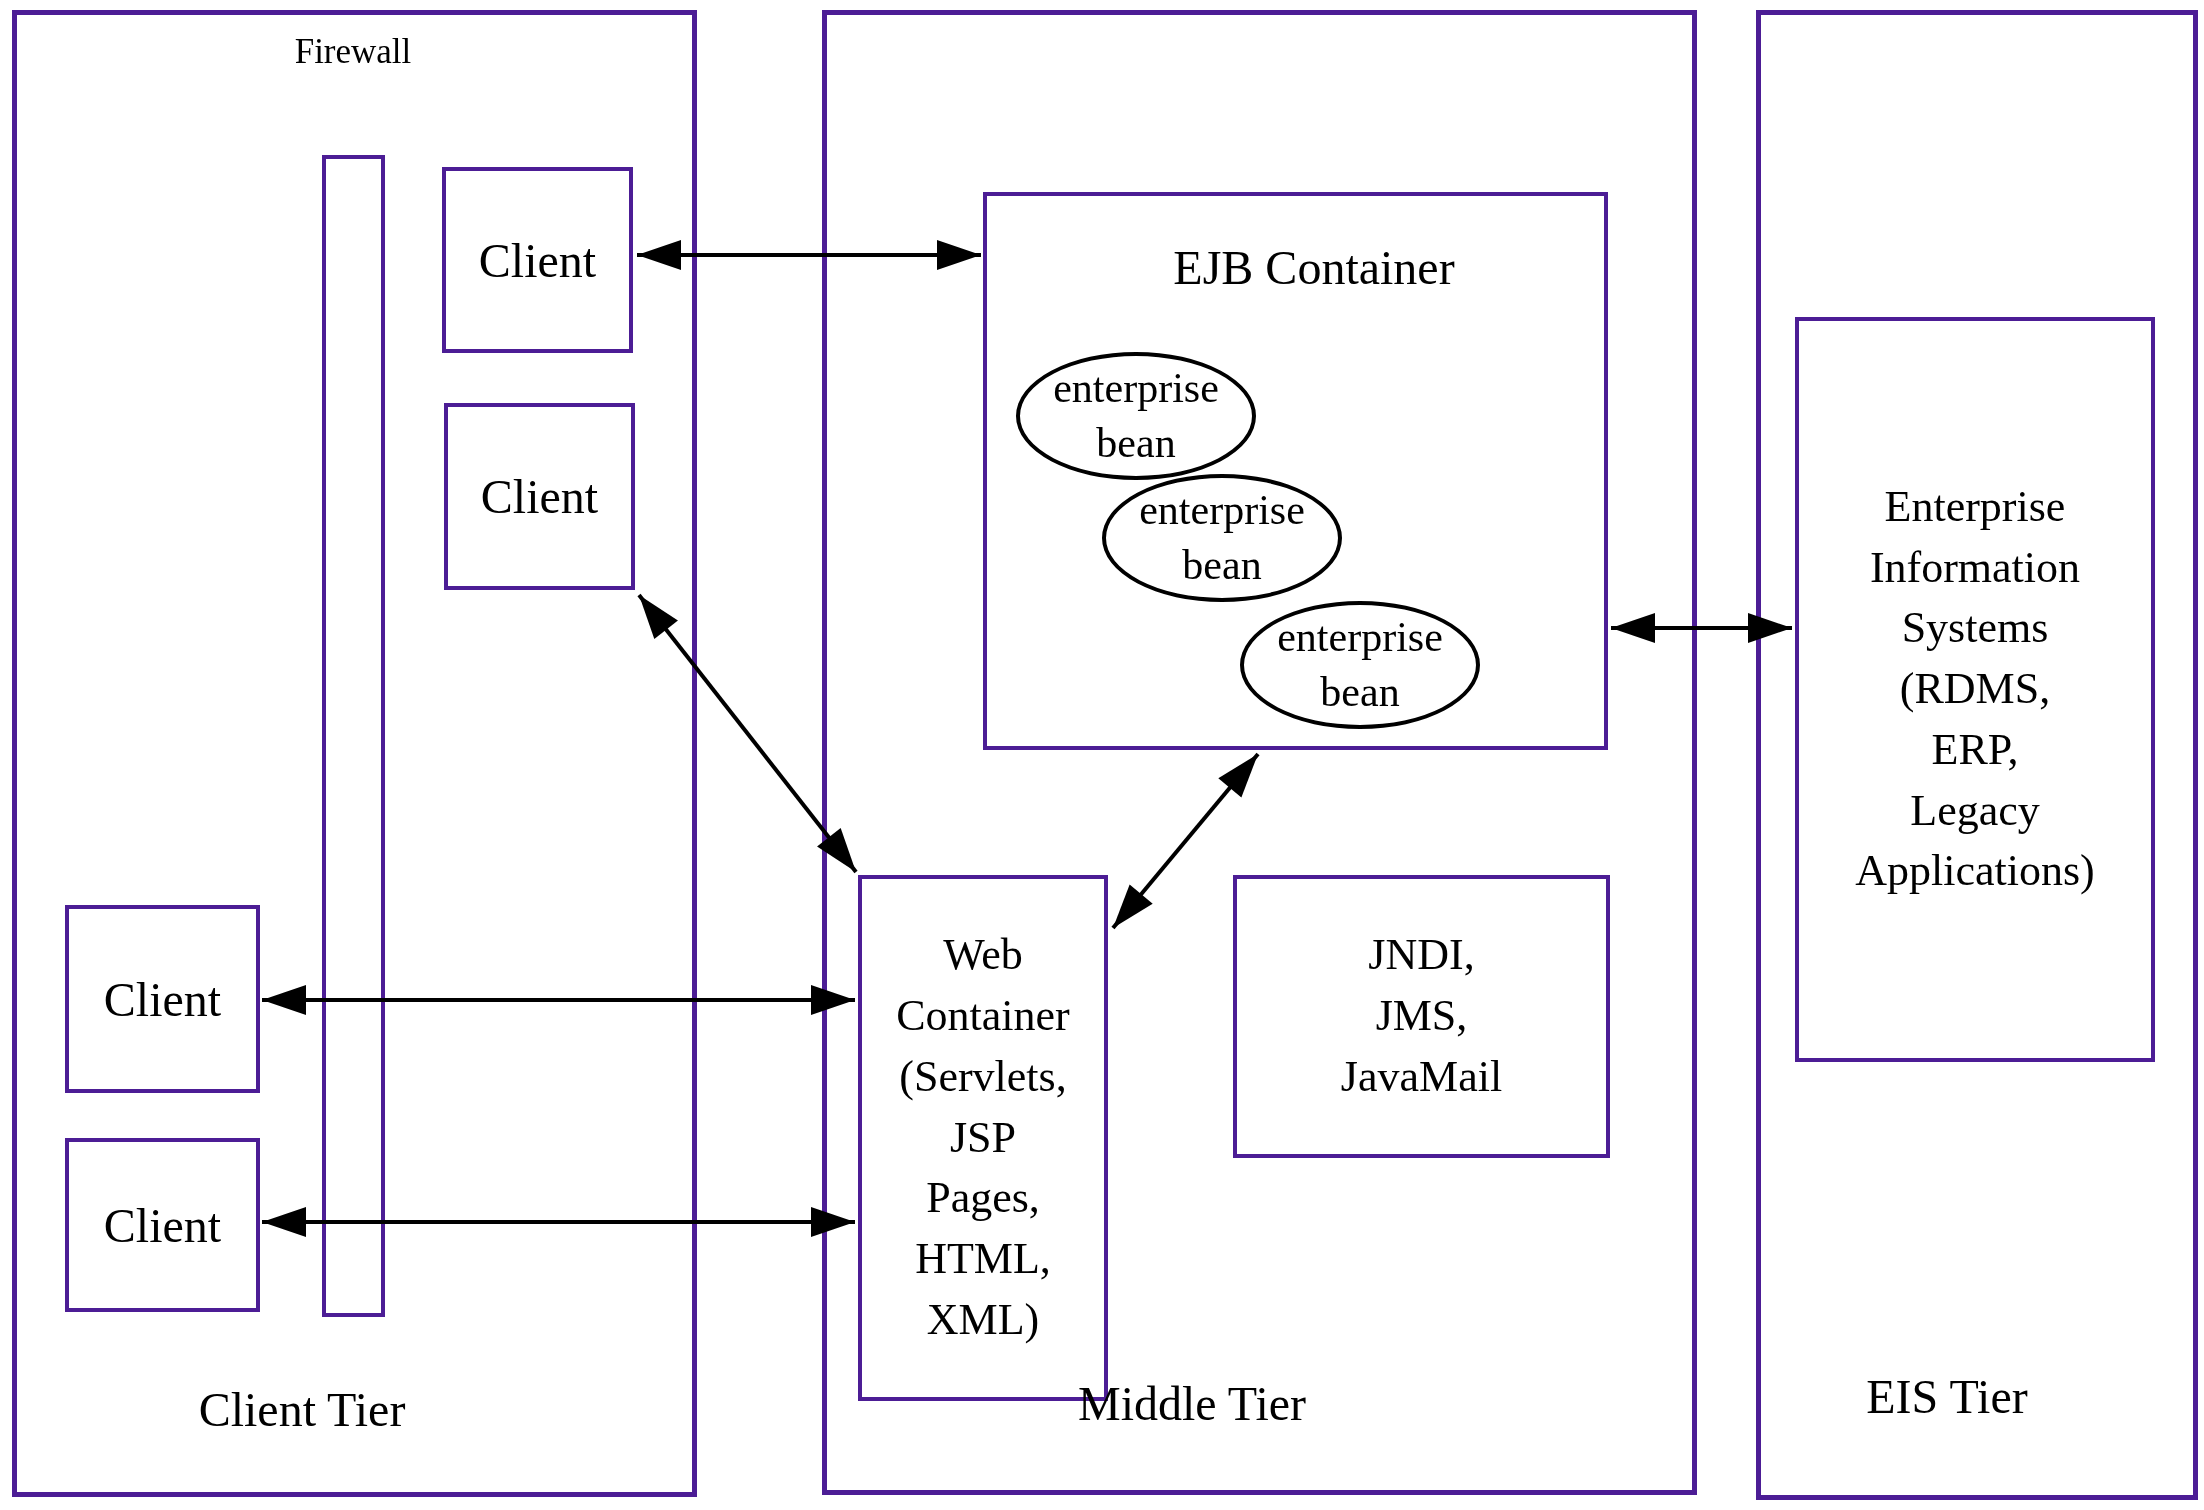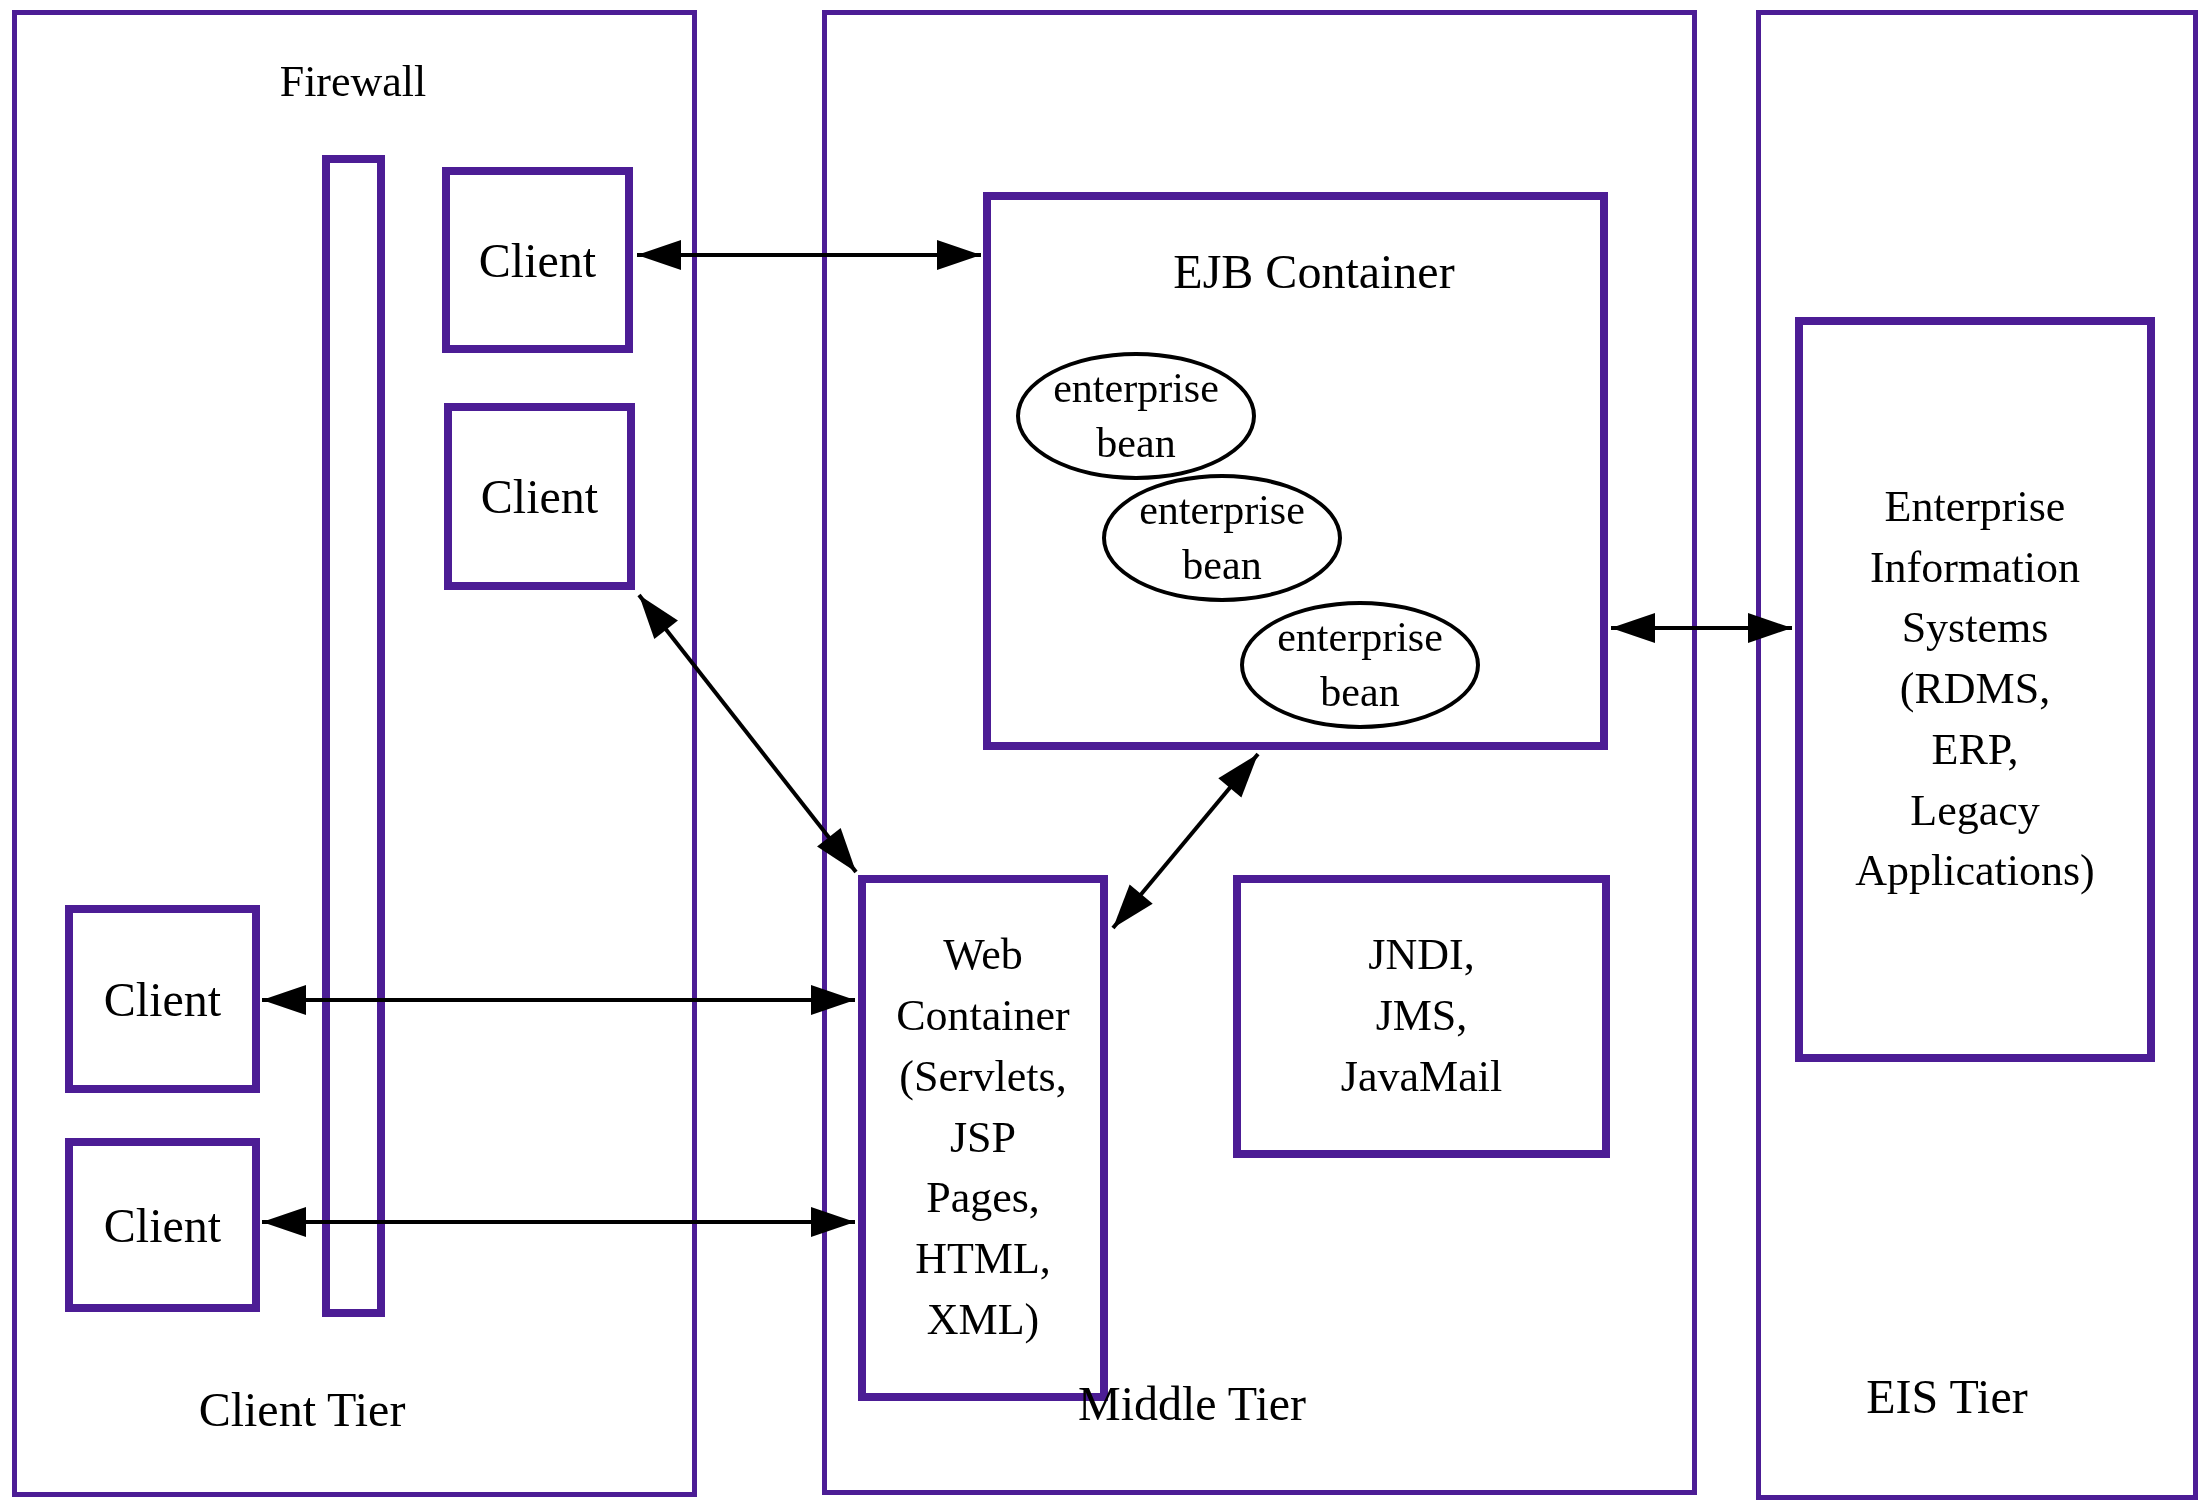--- a/index.html
+++ b/index.html
@@ -10,21 +10,21 @@
   }
   #diagram {
     position: relative;
     width: 2204px;
     height: 1510px;
     background: #ffffff;
     overflow: hidden;
   }
   .rect {
     position: absolute;
-    border: 8px solid #4c1d95;
+    border: 4px solid #4c1d95;
     background: #ffffff;
   }
   .tier {
     border-width: 5px;
     background: transparent;
   }
   .centered {
     display: flex;
     align-items: center;
     justify-content: center;
@@ -73,21 +73,21 @@
 </style>
 </head>
 <body>
 
 <div id="diagram">
 
   <div class="rect tier" style="left:12px; top:10px; width:685px; height:1487px;"></div>
   <div class="rect tier" style="left:822px; top:10px; width:875px; height:1485px;"></div>
   <div class="rect tier" style="left:1756px; top:10px; width:442px; height:1490px;"></div>
 
-  <div class="lbl" style="left:153px; top:56px; width:400px; font-size:44px;">Firewall</div>
+  <div class="lbl" style="left:153px; top:32px; width:400px; font-size:35px;">Firewall</div>
   <div class="rect" style="left:322px; top:155px; width:63px; height:1162px;"></div>
 
   <div class="rect centered client-box" style="left:442px; top:167px; width:191px; height:186px;">Client</div>
   <div class="rect centered client-box" style="left:444px; top:403px; width:191px; height:187px;">Client</div>
   <div class="rect centered client-box" style="left:65px; top:905px; width:195px; height:188px;">Client</div>
   <div class="rect centered client-box" style="left:65px; top:1138px; width:195px; height:174px;">Client</div>
 
   <div class="lbl" style="left:102px; top:1338px; width:400px;margin-top:44px;">Client Tier</div>
 
   <div class="rect" style="left:983px; top:192px; width:625px; height:558px;">

